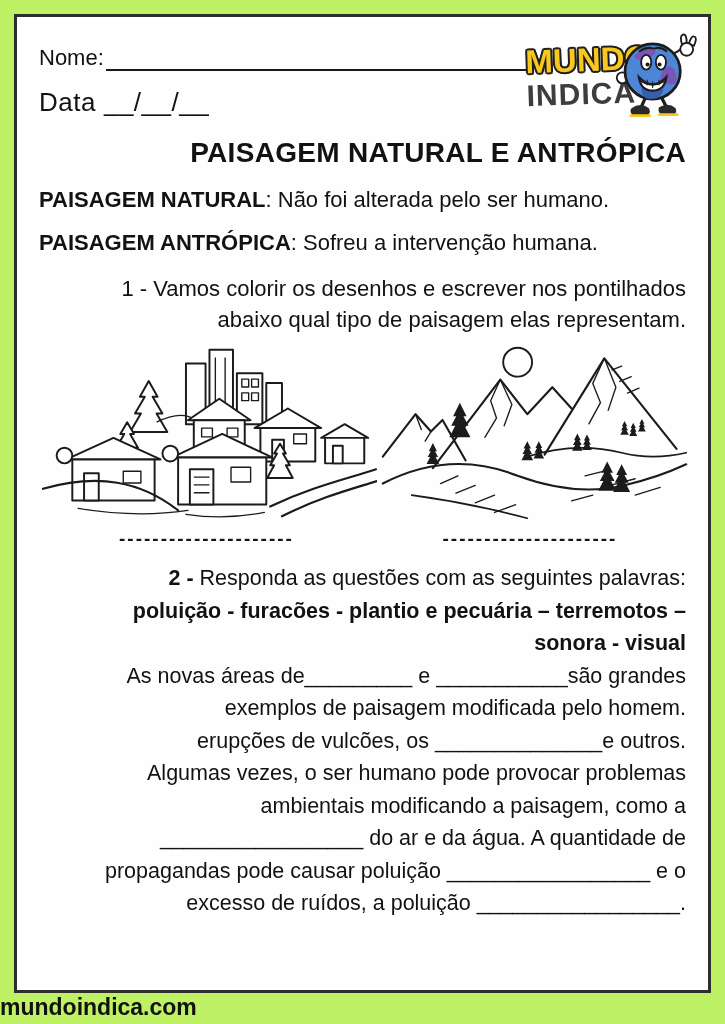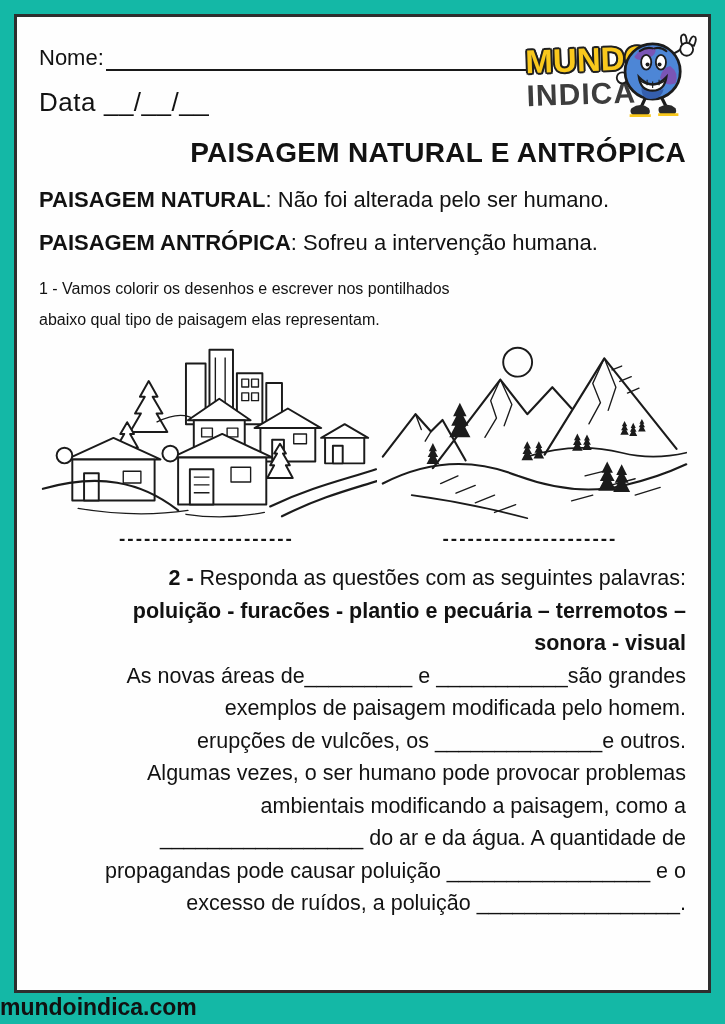--- a/index.html
+++ b/index.html
@@ -1,18 +1,18 @@
 <!DOCTYPE html>
 <html><head>
 <meta charset="utf-8">
 <style>
   html,body{margin:0;padding:0;background:#ffffff;}
   .sheet{
     position:relative;width:725px;height:1024px;overflow:hidden;
-    background:#14b8a6;color:#121212;
+    background:#bef264;color:#121212;
     font-family:"Liberation Sans", sans-serif;
   }
   .frame{
     box-sizing:border-box;
     margin:14px 14px 0 14px;height:979px;
     border:3px solid #2e2e2e;
     padding:10px 22px 0 22px;
     background:#fefefe;
   }
   
@@ -31,21 +31,21 @@
       1.5px 1.5px #1f1f1f,-1.5px -1.5px #1f1f1f,1.5px -1.5px #1f1f1f,-1.5px 1.5px #1f1f1f;
   }
   .logo-word2{font-weight:900;font-size:30px;color:#3d3d3d;margin-top:3px;letter-spacing:1px;}
   .globe{position:absolute;right:-4px;top:-2px;}
   
   .title{font-size:28px;font-weight:700;text-align:right;margin:10px 0 0 0;letter-spacing:.3px;}
   .defs{margin-top:18px;}
   .def{font-size:22px;margin:0 0 17px 0;white-space:pre-wrap;}
   .def b{font-weight:700;margin-top:30px;}
   
-  .q1{margin-top:10px;text-align:left;font-size:16px;line-height:31px;}
+  .q1{margin-top:10px;text-align:right;font-size:22px;line-height:31px;}
   .drawings{display:flex;justify-content:space-between;align-items:flex-end;margin-top:6px;}
   .draw-cell{text-align:center;}
   .dots-row{display:flex;justify-content:space-between;margin-top:0;}
   .dots-cell{text-align:center;}
   .dots{font-weight:700;font-size:19px;letter-spacing:2px;color:#161616;}
   .dots-cell.left,.draw-cell.left{width:338px;}
   .dots-cell.right,.draw-cell.right{width:315px;}
   
   .q2{margin-top:12px;text-align:right;font-size:21.5px;line-height:32.5px;}
   .q2 .line{white-space:pre-wrap;}

